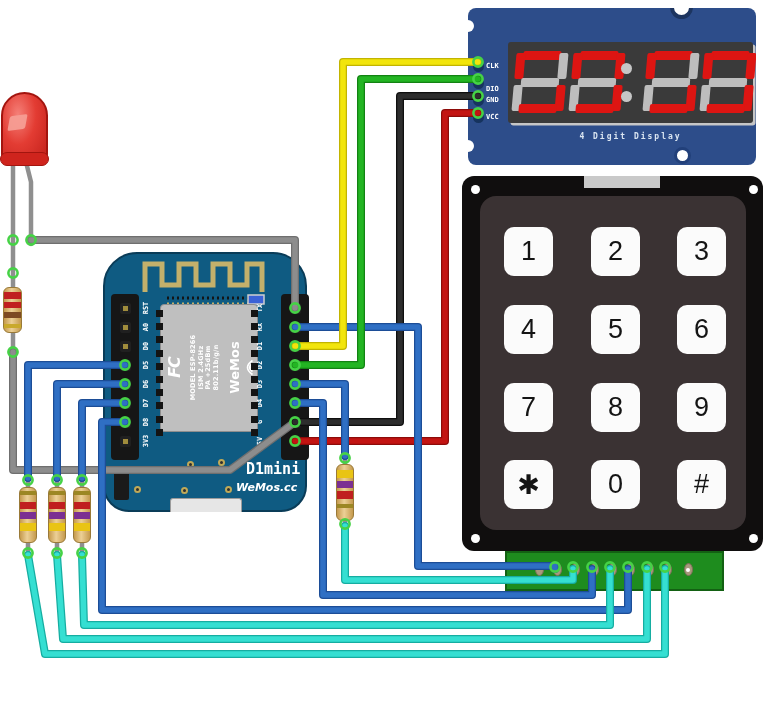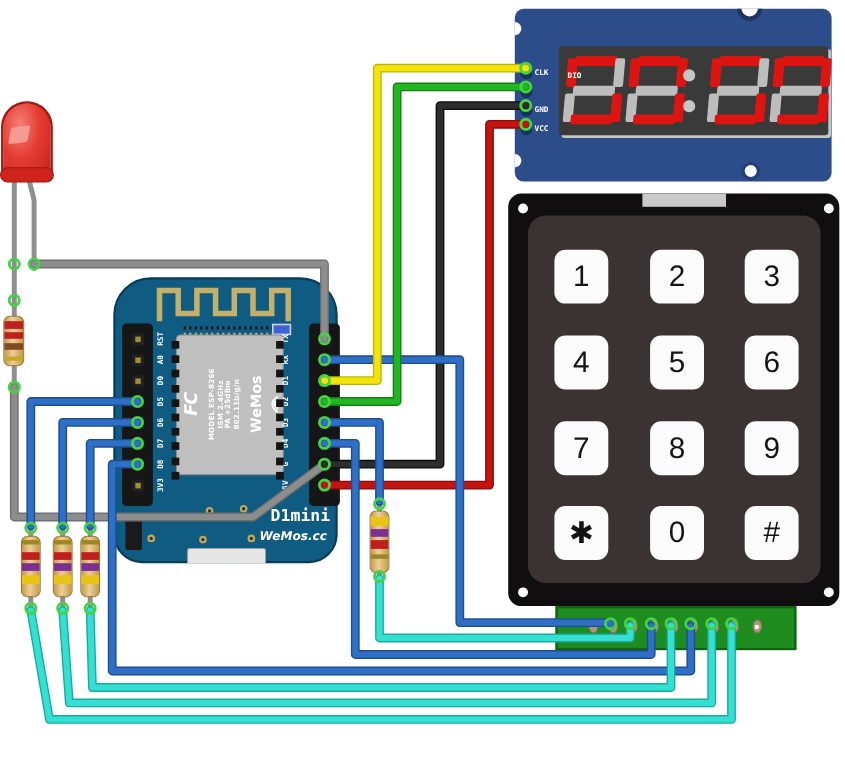--- a/index.html
+++ b/index.html
@@ -254,26 +254,27 @@
           <div class="seg" style="left: 43px; top: 34px; width: 9px; height: 26px; background: rgb(221, 21, 18);"></div>
           <div class="seg" style="left: 7px; top: 53px; width: 38px; height: 9px; background: rgb(221, 21, 18);"></div>
         </div>
       </div>
     <div class="colon" style="left:153px;top:55px"></div>
     <div class="colon" style="left:153px;top:83px"></div>
     <div id="display-pins">
         <div class="dpinpad" style="left: 5px; top: 53px;"></div>
         <div class="dpinlbl" style="left: 18px; top: 53px;">CLK</div>
         <div class="dpinpad" style="left: 5px; top: 70px;"></div>
-        <div class="dpinlbl" style="left: 18px; top: 56px; margin-left: 30px;">DIO</div>
+        <div class="dpinlbl" style="left: 18px; top: 76px;">DIO</div>
         <div class="dpinpad" style="left: 5px; top: 87px;"></div>
         <div class="dpinlbl" style="left: 18px; top: 87px;">GND</div>
         <div class="dpinpad" style="left: 5px; top: 104px;"></div>
         <div class="dpinlbl" style="left: 18px; top: 104px;">VCC</div>
       </div>
+    <div class="abs" id="display-caption">4 Digit Display</div>
   </div>
 
   <div class="comp" id="keypad">
     <div class="abs" id="keypad-tab"></div>
     <div class="screw" style="left:9px;top:9px"></div>
     <div class="screw" style="left:287px;top:9px"></div>
     <div class="screw" style="left:9px;top:358px"></div>
     <div class="screw" style="left:287px;top:358px"></div>
     <div class="abs" id="keypad-panel"></div>
   <div class="key" style="left: 42px; top: 51px;">1</div>

